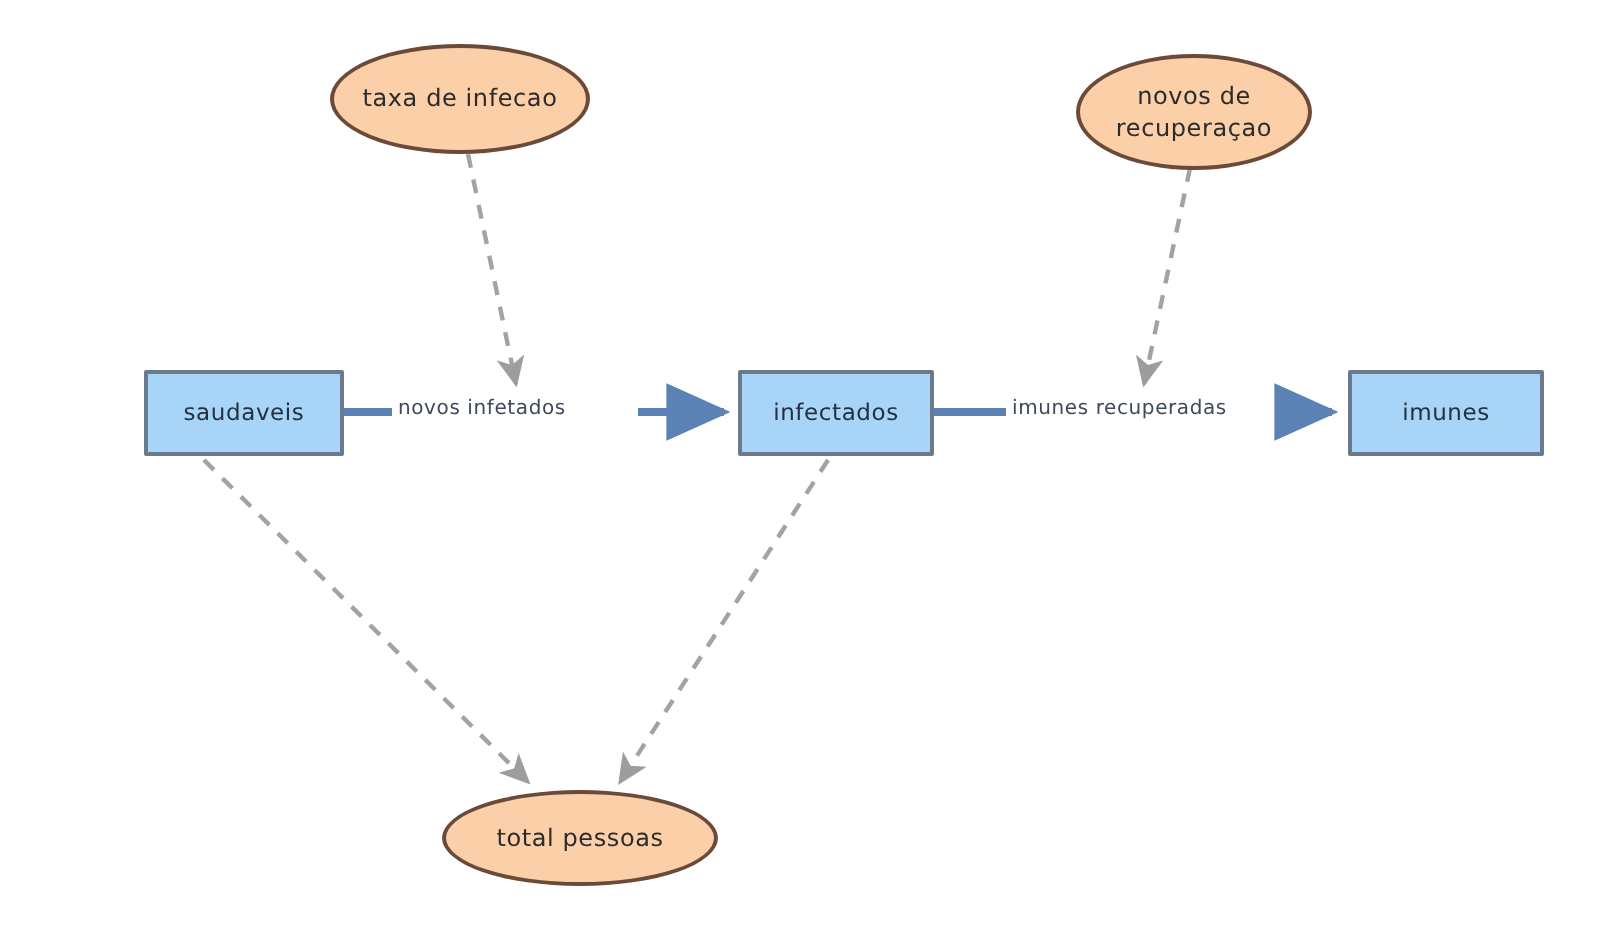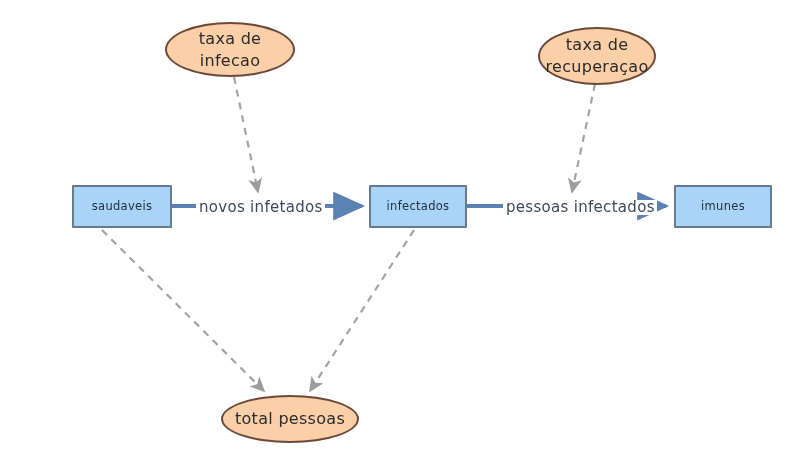--- a/index.html
+++ b/index.html
@@ -45,29 +45,29 @@
     color: #23303f;
     letter-spacing: 0.3px;
     line-height: 1.25;
   }
   .param-node {
     background: #fbcfa8;
     border: 2px solid #6b4a3a;
     border-radius: 50%;
   }
   .param-node .node-label {
-    font-size: 16px;
+    font-size: 12px;
     color: #2b2b2b;
     letter-spacing: 0.3px;
     line-height: 1.35;
     padding: 0 6px;
   }
   .flow-label {
     position: absolute;
-    font-size: 15px;
+    font-size: 10px;
     color: #3d4a5c;
     letter-spacing: 0.3px;
     background: #ffffff;
     padding: 0 2px;
     white-space: nowrap;
     line-height: 1;
   }
 </style>
 </head>
 <body>
@@ -121,24 +121,24 @@
 
   <div class="node stock-node" style="left:674px; top:185px; width:98px; height:43px;">
     <span class="node-label">imunes</span>
   </div>
 
   <div class="node param-node" style="left:165px; top:22px; width:130px; height:55px;">
     <span class="node-label">taxa de infecao</span>
   </div>
 
   <div class="node param-node" style="left:538px; top:27px; width:118px; height:58px;">
-    <span class="node-label">taxa de recuperaçao</span>
+    <span class="node-label">novos de recuperaçao</span>
   </div>
 
   <div class="node param-node" style="left:221px; top:395px; width:138px; height:48px;">
     <span class="node-label">total pessoas</span>
   </div>
 
   <div class="flow-label" style="left:197px; top:200px;">novos infetados</div>
 
-  <div class="flow-label" style="left:504px; top:200px;">pessoas infectados</div>
+  <div class="flow-label" style="left:504px; top:200px;">imunes recuperadas</div>
 
 </div>
 
 </body></html>

